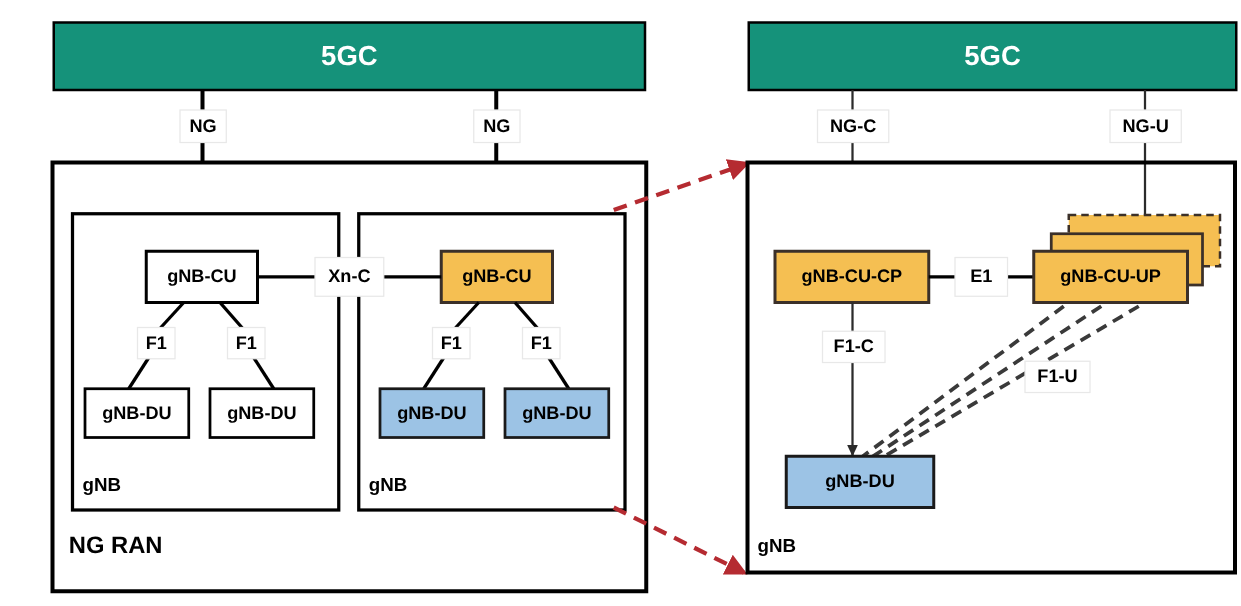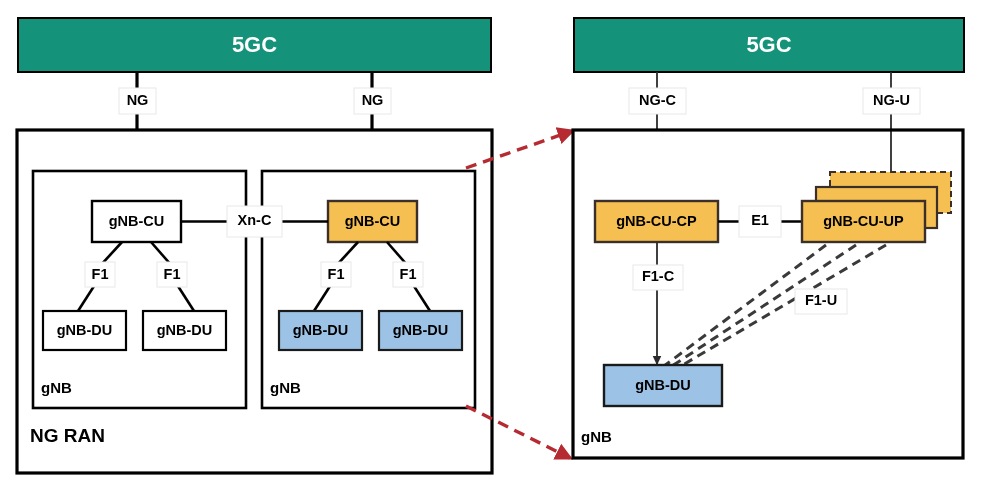--- a/index.html
+++ b/index.html
@@ -10,20 +10,21 @@
   body {
     width: 993px;
     height: 485px;
     font-family: "Liberation Sans", sans-serif;
     overflow: hidden;
   }
   #diagram-root {
     position: relative;
     width: 833px;
     height: 485px;
+    margin-left: 25px;
   }
   svg.diagram {
     display: block;
     width: 993px;
     height: 485px;
   }
   .node-text {
     font-family: "Liberation Sans", sans-serif;
     font-weight: bold;
     font-size: 14.5px;

